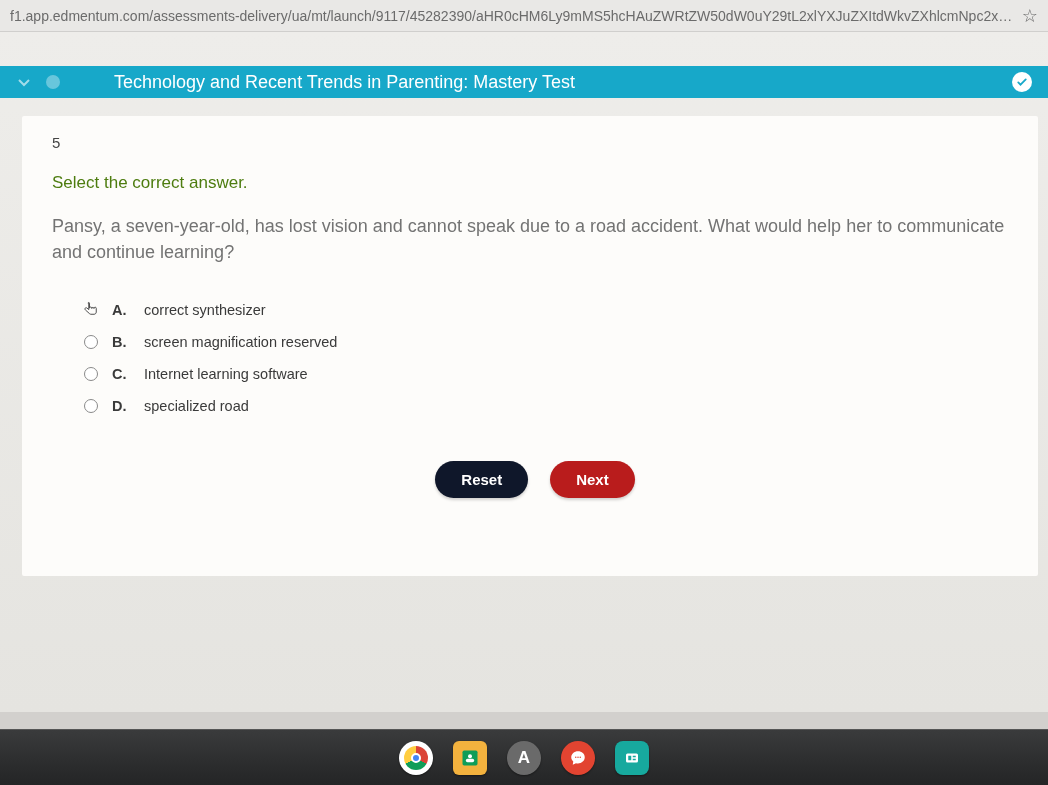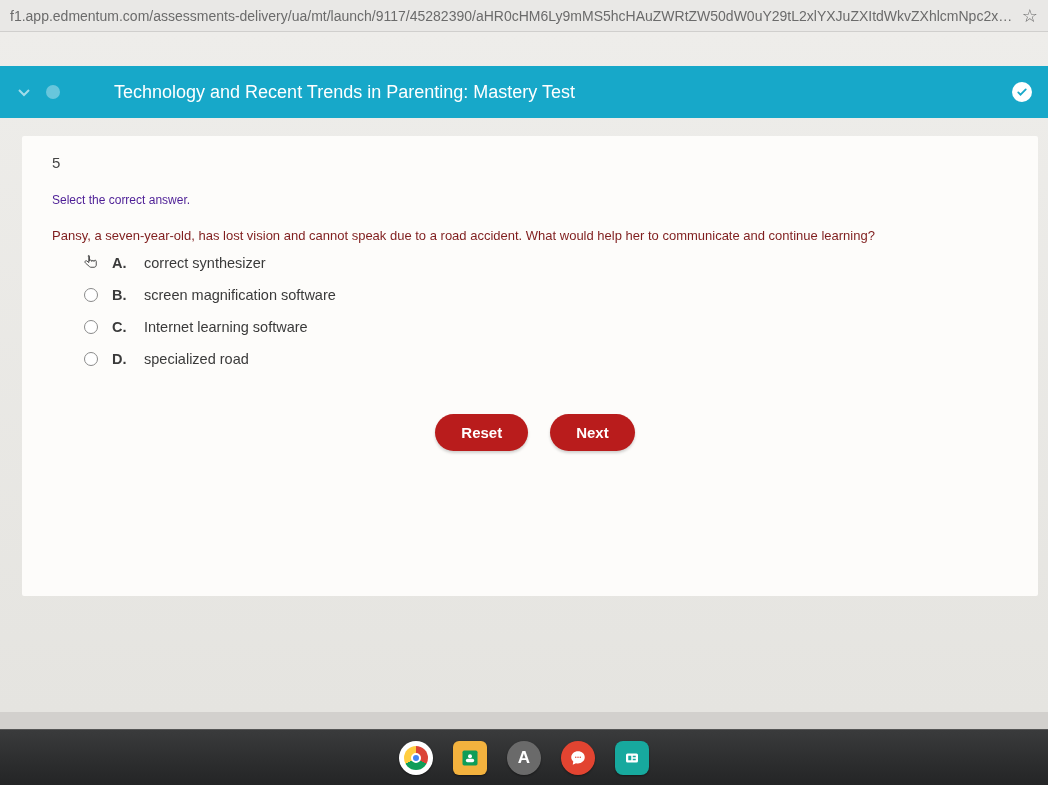--- a/index.html
+++ b/index.html
@@ -21,21 +21,21 @@
 
     
     .page {
       background: linear-gradient(#eeedea, #e5e4e0);
       height: 680px;
       position: relative;
       padding-top: 34px;
     }
     .title-bar {
       background: #17a8c9;
-      height: 52px;
+      height: 32px;
       display: flex; align-items: center;
       padding: 12px 16px;
       color: #fff;
       font-size: 18px;
     }
     .title-left { display: flex; align-items: center; gap: 14px; margin-right: 24px; }
     .chev { width: 16px; height: 16px; display:inline-flex; align-items:center; justify-content:center; }
     .chev svg path { stroke: rgba(255,255,255,0.6); stroke-width:2; fill:none; }
     .small-circle { width:14px; height:14px; border-radius:50%; background: rgba(255,255,255,0.35); }
     .title-text { flex: 1; padding-left: 30px; font-weight: 400; }
@@ -43,34 +43,34 @@
     .title-right svg { width:12px; height:12px; }
 
     .card {
       background: #fdfcfa;
       margin: 18px 10px 0 22px;
       padding: 18px 20px 40px 30px;
       min-height: 460px;
       border-radius: 2px;
     }
     .qnum { font-size: 15px; color:#444; margin-bottom: 22px; }
-    .instruct { font-size: 12px; color:#4c1d95; margin-bottom: 20px; }
-    .stem { font-size: 13px; color:#7f1d1d; margin-bottom: 8px; line-height: 1.45; }
+    .instruct { font-size: 17px; color:#4d7c0f; margin-bottom: 20px; }
+    .stem { font-size: 18px; color:#737373; margin-bottom: 36px; line-height: 1.45; }
 
     .options { margin-left: 30px; }
     .opt { display:flex; align-items:center; gap: 12px; margin-bottom: 14px; font-size: 14.5px; color:#3a3a3a; }
     .radio-shell { width:18px; height:18px; display:flex; align-items:center; justify-content:center; }
     .radio-empty { width:14px; height:14px; border:1.5px solid #8a8a8a; border-radius:50%; background:#fff; }
     .radio-click svg { width:18px; height:18px; }
     .opt-letter { font-weight: 700; width: 20px; }
     .opt-text { }
 
     .btn-row { display:flex; justify-content:center; gap:22px; margin-top: 46px; }
     .btn { border:none; border-radius: 22px; padding: 10px 26px; font-size: 15px; font-weight: 700; color:#fff; cursor:pointer; box-shadow: 0 2px 3px rgba(0,0,0,0.18); }
-    .btn-reset { background: #b91c1c; }
+    .btn-reset { background: #0f172a; }
     .btn-next  { background: #b91c1c; }
 
     .footer { font-size: 13px; color:#8b8b88; padding: 26px 0 0 8px; }
 
     
     .taskbar {
       position: absolute; bottom: 0; left: 0; right: 0;
       height: 56px;
       background: linear-gradient(#3a3b3c, #2c2d2e 60%, #242526);
       display:flex; align-items:center; justify-content:center; gap: 20px;
@@ -133,21 +133,21 @@
         </span>
         <span class="opt-letter">A.</span>
         <span class="opt-text">correct synthesizer</span>
       </div>
 
       <div class="opt">
         <span class="radio-shell">
               <span class="radio-empty"></span>
             </span>
         <span class="opt-letter">B.</span>
-        <span class="opt-text">screen magnification software</span>
+        <span class="opt-text">screen magnification reserved</span>
       </div>
 
       <div class="opt">
         <span class="radio-shell">
               <span class="radio-empty"></span>
             </span>
         <span class="opt-letter">C.</span>
         <span class="opt-text">Internet learning software</span>
       </div>
 

